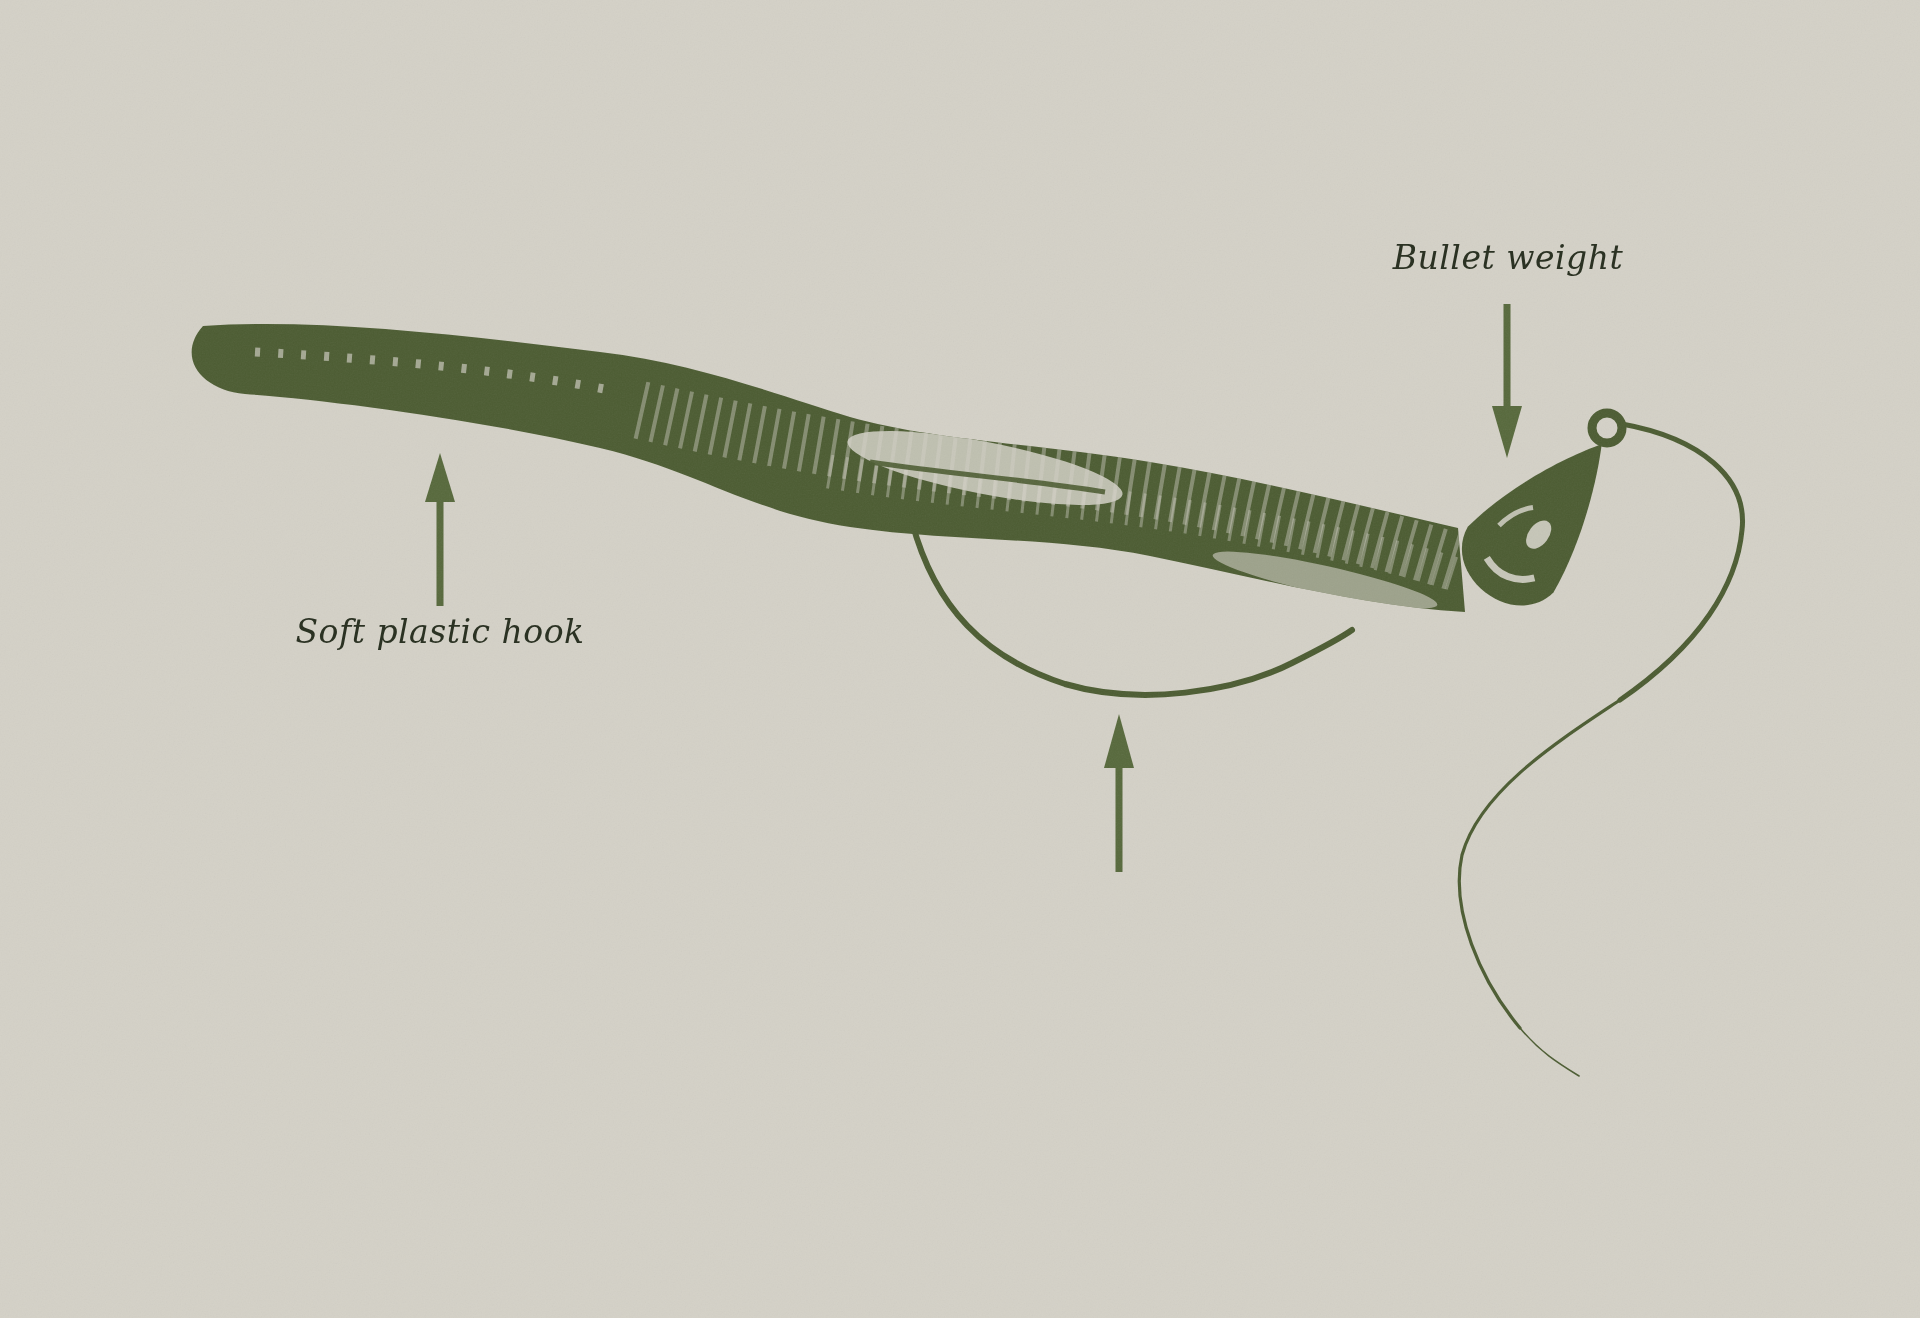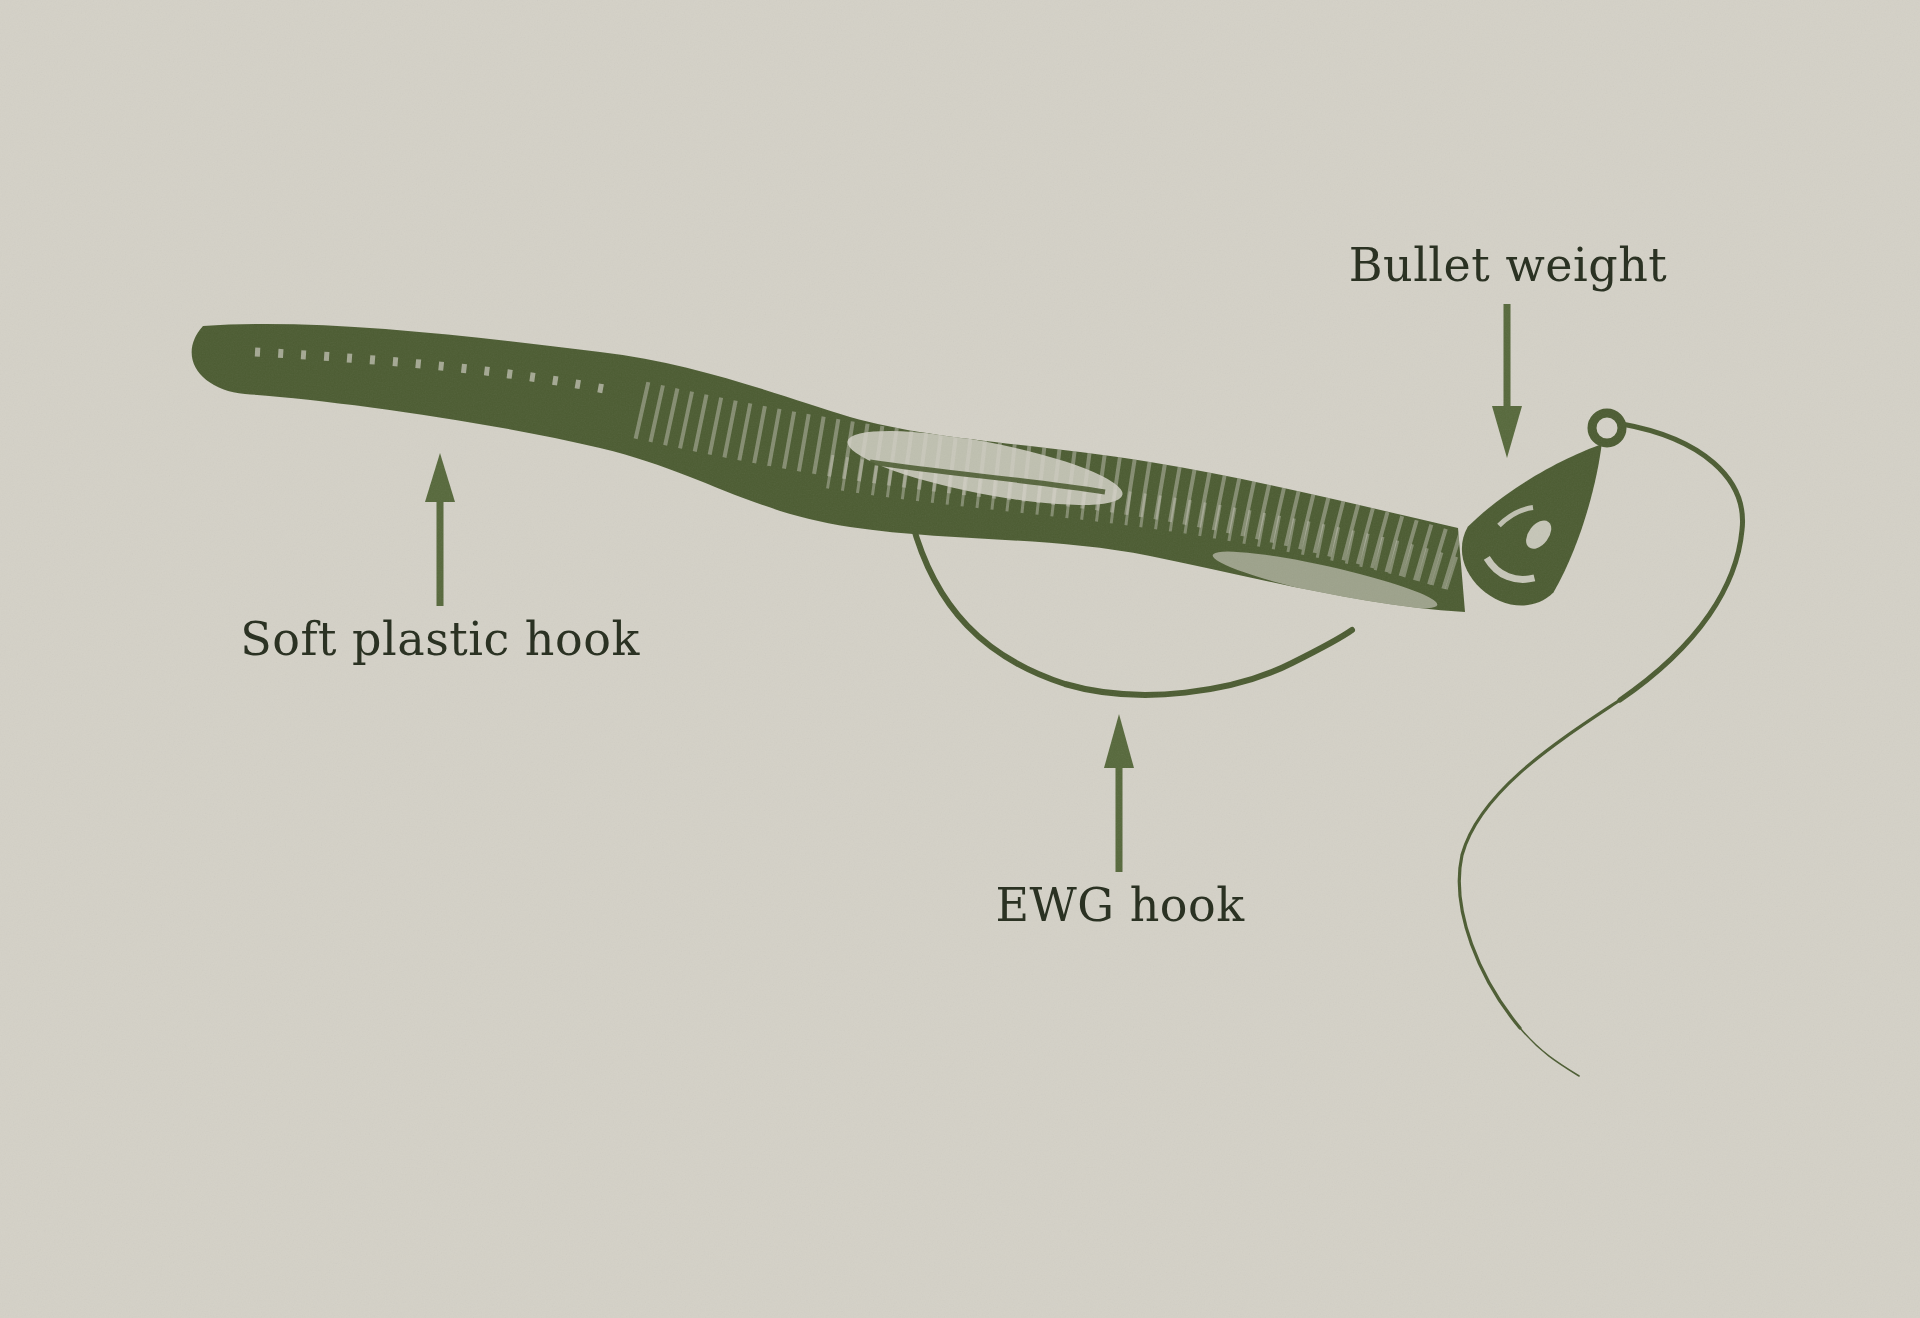--- a/index.html
+++ b/index.html
@@ -17,21 +17,22 @@
   }
   .stage svg {
     position: absolute;
     left: 0;
     top: 0;
   }
   .diagram-label {
     position: absolute;
     transform: translateX(-50%);
     white-space: nowrap;
-    font-size: 46px;
+    font-style: italic;
+    font-size: 33px;
     letter-spacing: 0.5px;
     color: var(--text, #2c3424);
     user-select: none;
   }
 </style>
 </head>
 <body>
 
 <div class="stage">
 
@@ -113,17 +114,16 @@
     <g fill="var(--annotation)">
       <rect x="1503.5" y="304" width="7" height="106"></rect>
       <polygon points="1507,458 1492,406 1522,406"></polygon>
     </g>
 
     <rect x="0" y="0" width="1920" height="1318" filter="url(#grain)" opacity="0.07"></rect>
   </svg>
 
   <div class="diagram-label" style="left:440px; top:612px;">Soft plastic hook</div>
 
-  <div class="diagram-label" style="left:1120px; top:878px;">EWG hook</div>
 
   <div class="diagram-label" style="left:1508px; top:238px;">Bullet weight</div>
 
 </div>
 
 </body></html>

